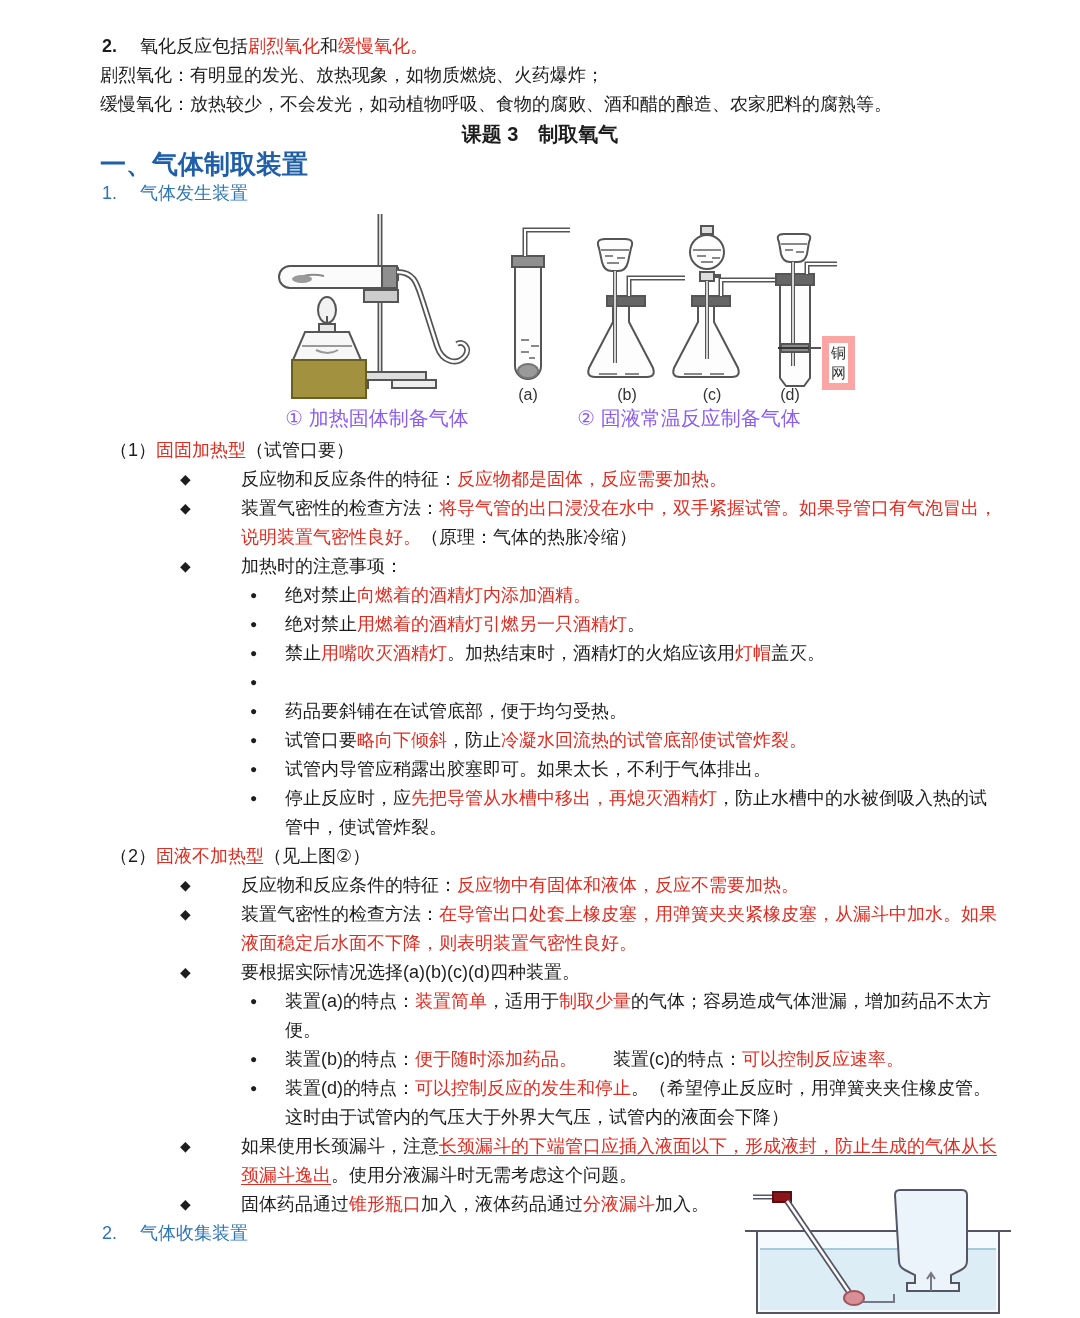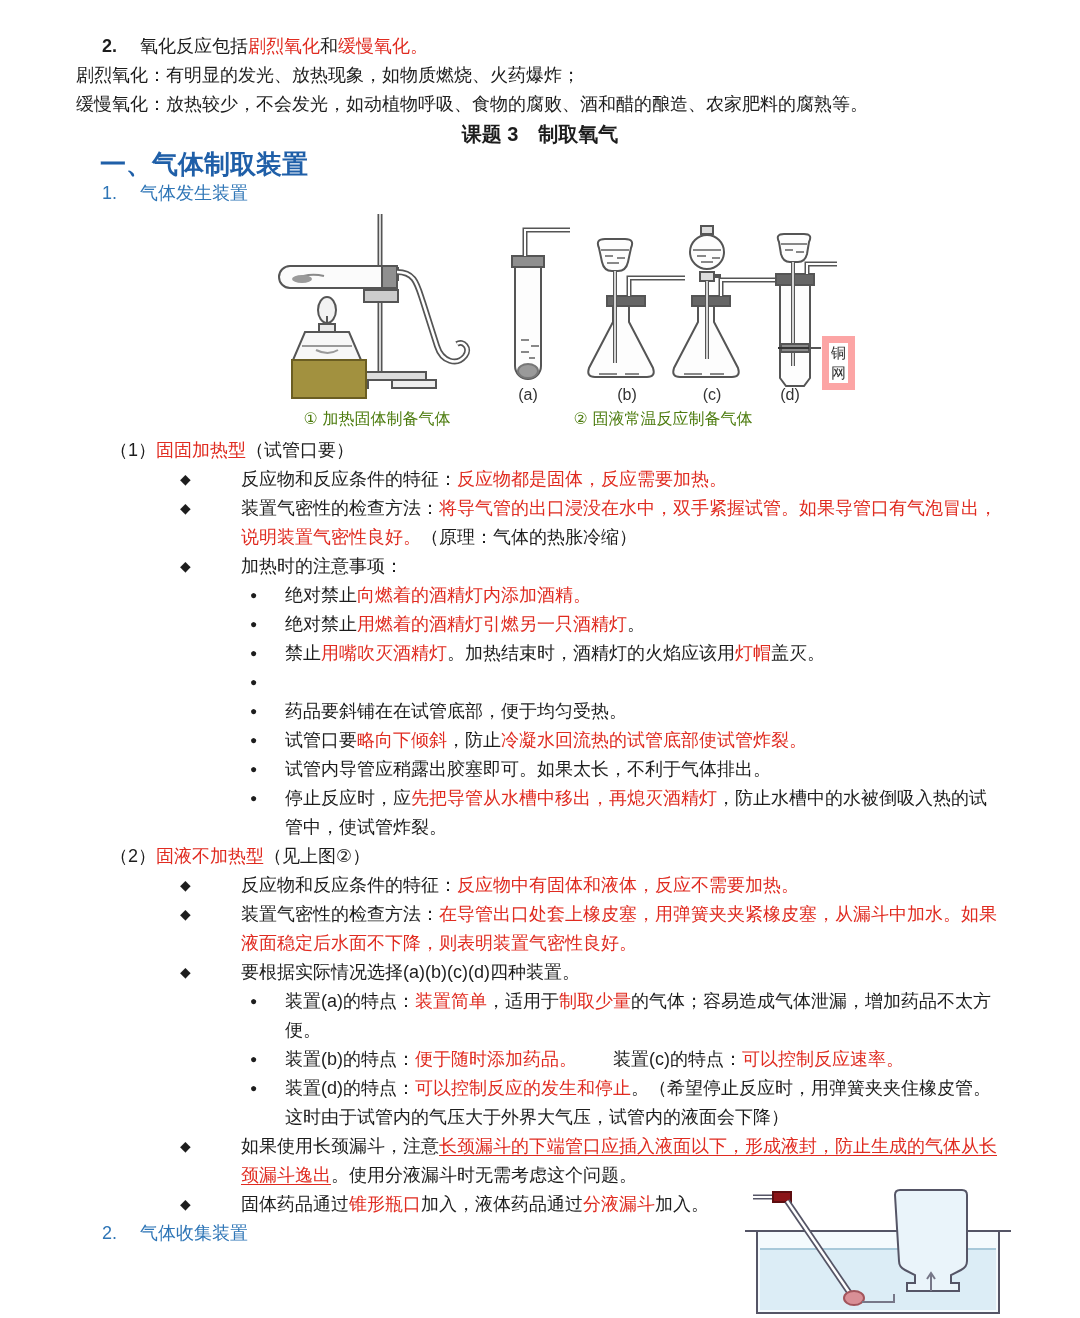--- a/index.html
+++ b/index.html
@@ -12,37 +12,37 @@
   html,body{margin:0;padding:0;background:#fff;}
   .page{
     position:relative;width:1080px;height:1318px;background:#fff;overflow:hidden;
     font-family:"Liberation Sans","DejaVu Sans",sans-serif;
     font-size:18px;line-height:29px;color:var(--ink);
   }
   .content{padding-top:32px;}
   .numrow{display:flex;margin-left:102px;}
   .numrow .n{width:38px;flex:0 0 38px;font-weight:700;}
   .numrow.bluerow .n{font-weight:400;color:var(--blue);}
-  .plainline{margin-left:76px;}
+  .plainline{margin-left:100px;}
   .doc-title{text-align:center;font-weight:700;font-size:20px;line-height:31px;}
   .h-blue{margin-left:100px;font-weight:700;color:var(--blue-bold);font-size:26px;}
   .bluerow{color:var(--blue);}
   .p-head{display:flex;margin-left:110px;}
   .b1{display:flex;margin-left:180px;}
   .b1 .mk{width:35px;flex:0 0 35px;font-size:14px;}
   .b1 .txt{width:772px;margin-left:26px;}
   .b2{display:flex;margin-left:250px;}
   .b2 .mk{width:35px;flex:0 0 35px;font-size:12px;}
   .b2 .txt{width:712px;}
   .c-red{color:var(--red);}
   .u{text-decoration:underline;text-underline-offset:3px;}
   
   .figs{position:relative;height:228px;}
   .figwrap{position:absolute;top:0;}
-  .figcap{position:absolute;text-align:center;font-size:16px;color:#4d7c0f;white-space:nowrap;}
+  .figcap{position:absolute;text-align:center;font-size:20px;color:#8b5cf6;white-space:nowrap;}
   .sublabel{position:absolute;width:50px;text-align:center;font-size:16px;color:#333;}
   .meshlabel{position:absolute;font-size:15px;color:#333;border:7px solid #fca5a5;line-height:20px;padding:0 2px;background:#fff;}
   .fig3wrap{position:absolute;left:735px;top:1185px;width:300px;height:133px;}
   svg{display:block;}
 </style>
 </head>
 <body>
 
 <div class="page">
   <div class="content">
@@ -144,21 +144,21 @@
             <rect x="286" y="136" width="28" height="8" fill="#8a8a8a"></rect>
             <path d="M283 140 h34" stroke="#333"></path>
             <line x1="314" y1="140" x2="326" y2="140"></line>
           </g>
         </svg>
         <div class="sublabel" style="left:8px;top:172px;">(a)</div>
         <div class="sublabel" style="left:107px;top:172px;">(b)</div>
         <div class="sublabel" style="left:192px;top:172px;">(c)</div>
         <div class="sublabel" style="left:270px;top:172px;">(d)</div>
         <div class="meshlabel" style="left:327px;top:128px;">铜网</div>
-        <div class="figcap" style="left:18px;top:196px;width:300px;">② 固液常温反应制备气体</div>
+        <div class="figcap" style="left:44px;top:196px;width:300px;">② 固液常温反应制备气体</div>
       </div>
     </div>
 
     <div class="p-head">
       <span><span>（1）</span><span class="c-red">固固加热型</span><span>（试管口要）</span></span>
     </div>
 
     <div class="b1">
       <span class="mk">◆</span>
       <span class="txt"><span>反应物和反应条件的特征：</span><span class="c-red">反应物都是固体，反应需要加热。</span></span>

